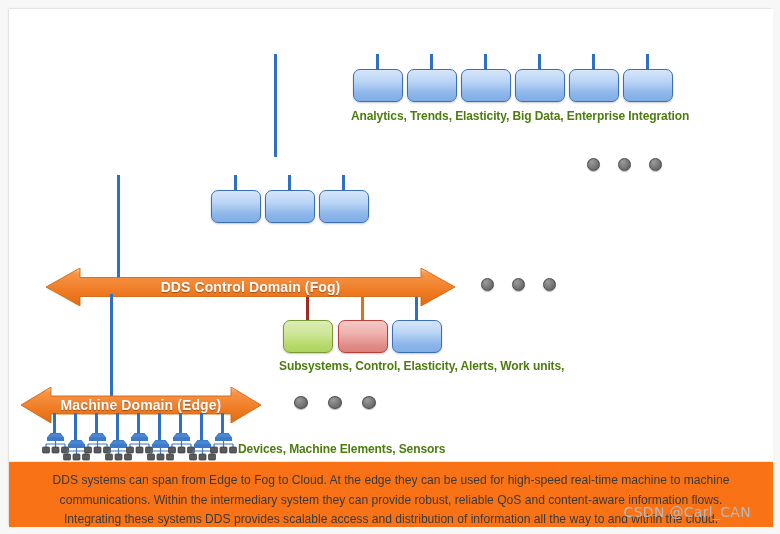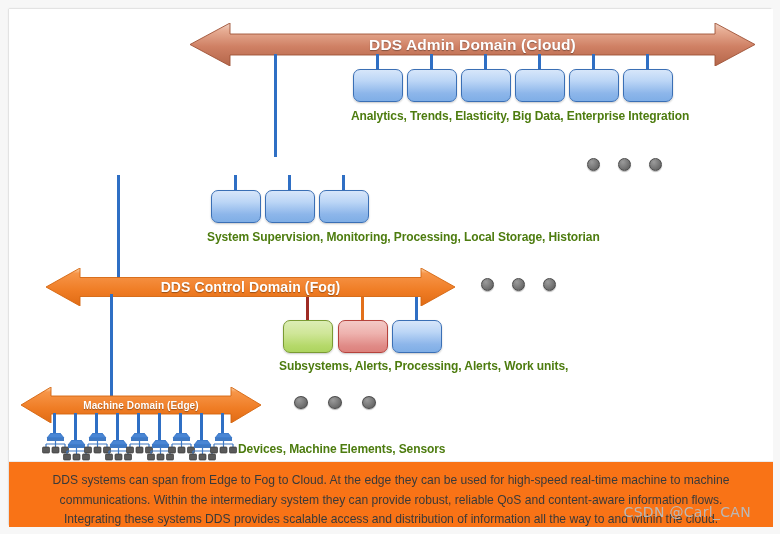--- a/index.html
+++ b/index.html
@@ -130,34 +130,20 @@
     font-family: "DejaVu Sans", sans-serif;
   }
 </style>
 </head>
 <body>
 
 <div id="card">
 
   <div id="diagram">
 
-    <div class="arrow-band" style="left:181px; top:14px; width:565px; height:43px;">
-      <svg viewBox="0 0 565 43" preserveAspectRatio="none">
-        <defs>
-          <linearGradient id="gradAdmin" x1="0" y1="0" x2="0" y2="1">
-            <stop offset="0%" stop-color="#f0d2c4"></stop>
-            <stop offset="18%" stop-color="#e6ab92"></stop>
-            <stop offset="55%" stop-color="#cf8064"></stop>
-            <stop offset="100%" stop-color="#b4664a"></stop>
-          </linearGradient>
-        </defs>
-        <polygon points="0,21.5 40,0 40,11 525,11 525,0 565,21.5 525,43 525,32 40,32 40,43" fill="url(#gradAdmin)" stroke="#9e5237" stroke-width="0.9"></polygon>
-      </svg>
-      <div class="arrow-label" style="font-size:15.5px;">DDS Admin Domain (Cloud)</div>
-    </div>
 
     <div class="stem" style="left:265px; top:45px; width:3.4px; height:103px; background:#2f6fc4;"></div>
 
     <div class="stem" style="left:367px; top:45px; width:3.4px; height:17px; background:#2f6fc4;"></div>
     <div class="stem" style="left:421px; top:45px; width:3.4px; height:17px; background:#2f6fc4;"></div>
     <div class="stem" style="left:475px; top:45px; width:3.4px; height:17px; background:#2f6fc4;"></div>
     <div class="stem" style="left:529px; top:45px; width:3.4px; height:17px; background:#2f6fc4;"></div>
     <div class="stem" style="left:583px; top:45px; width:3.4px; height:17px; background:#2f6fc4;"></div>
     <div class="stem" style="left:637px; top:45px; width:3.4px; height:17px; background:#2f6fc4;"></div>
 
@@ -174,21 +160,20 @@
     <div class="stem" style="left:108px; top:166px; width:3.4px; height:104px; background:#2f6fc4;"></div>
 
     <div class="stem" style="left:225px; top:166px; width:3.4px; height:16px; background:#2f6fc4;"></div>
     <div class="stem" style="left:279px; top:166px; width:3.4px; height:16px; background:#2f6fc4;"></div>
     <div class="stem" style="left:333px; top:166px; width:3.4px; height:16px; background:#2f6fc4;"></div>
 
     <div class="node-box node-blue" style="left:202px; top:181px; width:50px; height:33px;"></div>
     <div class="node-box node-blue" style="left:256px; top:181px; width:50px; height:33px;"></div>
     <div class="node-box node-blue" style="left:310px; top:181px; width:50px; height:33px;"></div>
 
-    <div class="tier-caption" style="left:198px; top:221px;">System Supervision,  Monitoring, Processing, Local Storage, Historian</div>
 
     <div class="dots" style="left:578px; top:149px; gap:18px;">
       <span class="dot" style="width:13px; height:13px;"></span>
       <span class="dot" style="width:13px; height:13px;"></span>
       <span class="dot" style="width:13px; height:13px;"></span>
     </div>
 
     <div class="arrow-band" style="left:37px; top:259px; width:409px; height:38px;">
       <svg viewBox="0 0 409 38" preserveAspectRatio="none">
         <defs>
@@ -207,41 +192,41 @@
     <div class="stem" style="left:101px; top:285px; width:3.4px; height:102px; background:#2f6fc4;"></div>
 
     <div class="stem" style="left:297px; top:288px; width:3.4px; height:24px; background:#9e2b24;"></div>
     <div class="stem" style="left:352px; top:288px; width:3.4px; height:24px; background:#e2701b;"></div>
     <div class="stem" style="left:406px; top:288px; width:3.4px; height:24px; background:#2f6fc4;"></div>
 
     <div class="node-box node-green" style="left:274px; top:311px; width:50px; height:33px;"></div>
     <div class="node-box node-red" style="left:329px; top:311px; width:50px; height:33px;"></div>
     <div class="node-box node-blue" style="left:383px; top:311px; width:50px; height:33px;"></div>
 
-    <div class="tier-caption" style="left:270px; top:350px;">Subsystems, Alerts, Processing, Alerts, Work units,</div>
+    <div class="tier-caption" style="left:270px; top:350px;">Subsystems, Control, Elasticity, Alerts, Work units,</div>
 
     <div class="dots" style="left:472px; top:269px; gap:18px;">
       <span class="dot" style="width:13px; height:13px;"></span>
       <span class="dot" style="width:13px; height:13px;"></span>
       <span class="dot" style="width:13px; height:13px;"></span>
     </div>
 
     <div class="arrow-band" style="left:12px; top:378px; width:240px; height:36px;">
       <svg viewBox="0 0 240 36" preserveAspectRatio="none">
         <defs>
           <linearGradient id="gradMachine" x1="0" y1="0" x2="0" y2="1">
             <stop offset="0%" stop-color="#fbd9b2"></stop>
             <stop offset="14%" stop-color="#f79548"></stop>
             <stop offset="60%" stop-color="#ef7c24"></stop>
             <stop offset="100%" stop-color="#e06b14"></stop>
           </linearGradient>
         </defs>
         <polygon points="0,18 30,0 30,9 210,9 210,0 240,18 210,36 210,27 30,27 30,36" fill="url(#gradMachine)" stroke="#d4650f" stroke-width="0.9"></polygon>
       </svg>
-      <div class="arrow-label" style="font-size:10px;">Machine Domain (Edge)</div>
+      <div class="arrow-label" style="font-size:14px;">Machine Domain (Edge)</div>
     </div>
 
     <div class="stem" style="left:44px; top:404px; width:3.2px; height:22px; background:#2f6fc4;"></div>
     <div class="stem" style="left:65px; top:404px; width:3.2px; height:29px; background:#2f6fc4;"></div>
     <div class="stem" style="left:86px; top:404px; width:3.2px; height:22px; background:#2f6fc4;"></div>
     <div class="stem" style="left:107px; top:404px; width:3.2px; height:29px; background:#2f6fc4;"></div>
     <div class="stem" style="left:128px; top:404px; width:3.2px; height:22px; background:#2f6fc4;"></div>
     <div class="stem" style="left:149px; top:404px; width:3.2px; height:29px; background:#2f6fc4;"></div>
     <div class="stem" style="left:170px; top:404px; width:3.2px; height:22px; background:#2f6fc4;"></div>
     <div class="stem" style="left:191px; top:404px; width:3.2px; height:29px; background:#2f6fc4;"></div>

